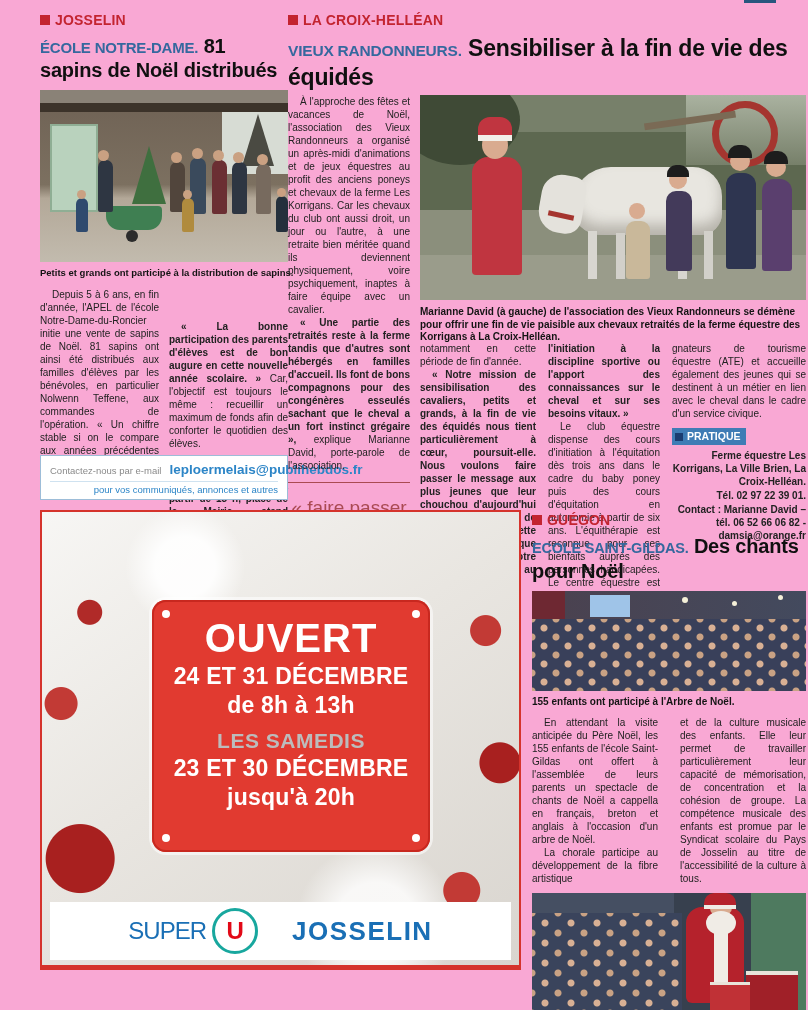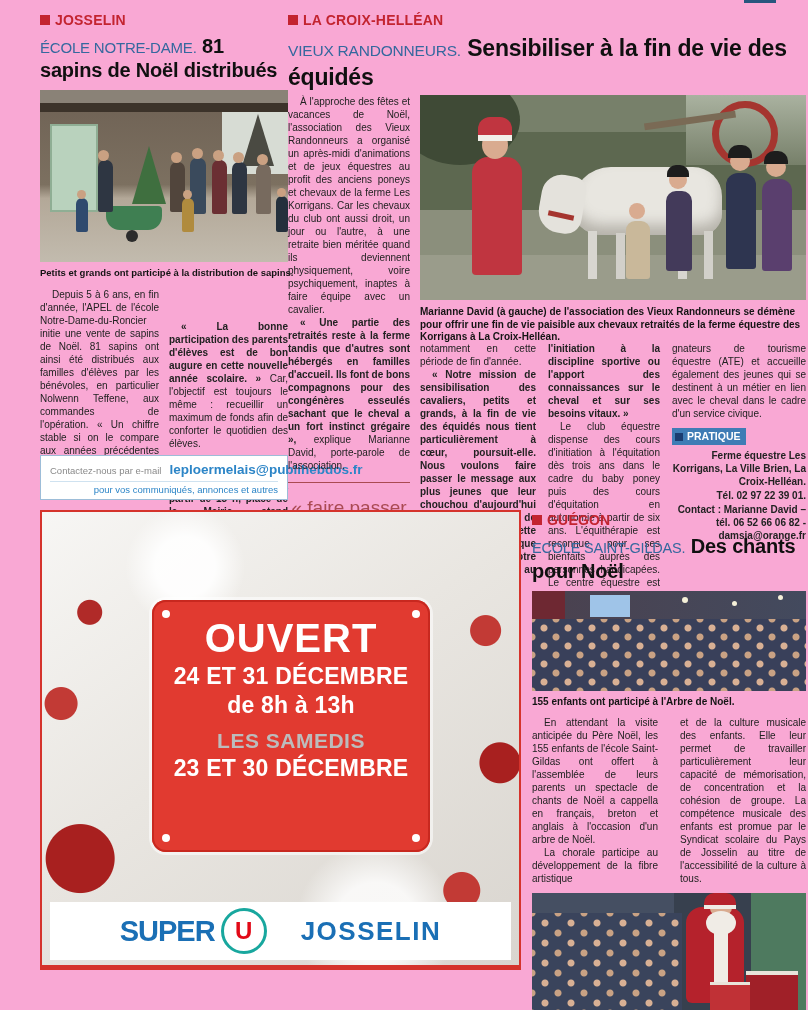--- a/index.html
+++ b/index.html
@@ -5,21 +5,21 @@
   html,body{margin:0;padding:0;background:#ffffff;}
   #page{position:relative;width:808px;height:1010px;background:#f9a8d4;overflow:hidden;
         font-family:"Liberation Sans","DejaVu Sans",sans-serif;color:#1e1e1e;}
   .abs{position:absolute;}
 
   
   .sec{display:flex;align-items:center;gap:5px;font-weight:bold;font-size:14px;color:#c32430;letter-spacing:.2px;}
   .sq{width:10px;height:10px;background:#c32430;display:inline-block;flex:0 0 auto;}
 
   .headline{font-weight:bold;color:#101010;margin:7px 0 8px 0;letter-spacing:-.2px;}
-  .kicker{color:#35689e;font-weight:normal;}
+  .kicker{color:#35689e;font-weight:bold;}
 
   .body-text{font-size:10px;line-height:13px;text-align:justify;color:#222;}
   .body-text p{margin:0;}
   .ind{text-indent:12px;}
   .b{font-weight:bold;}
 
   .caption{font-weight:bold;color:#141414;}
 
   .bluetag{display:inline-flex;align-items:center;gap:4px;background:#3f7cb5;color:#fff;
            font-weight:bold;font-size:10.5px;padding:2px 6px 2px 3px;margin:8px 0 4px 0;}
@@ -57,21 +57,21 @@
   .plaque{position:absolute;left:110px;top:88px;width:278px;height:252px;background:#e13a30;
           border-radius:14px;box-shadow:0 0 0 3px rgba(255,255,255,.55), inset 0 0 0 2px #c8281f;
           text-align:center;color:#fff;font-weight:bold;}
   .plaque .screw{position:absolute;width:8px;height:8px;border-radius:50%;background:#fff;}
   .ouvert{font-size:40px;letter-spacing:1px;margin-top:16px;font-weight:bold;}
   .ad-gray{color:#bcbcbc;font-size:21px;margin-top:10px;letter-spacing:.5px;}
   .ad-white{color:#fff;font-size:23px;margin-top:2px;letter-spacing:.2px;}
   .logo-strip{position:absolute;left:8px;right:8px;bottom:8px;height:58px;background:#fff;
               display:flex;align-items:center;justify-content:center;gap:34px;}
   .brand-wrap{display:flex;align-items:center;gap:6px;}
-  .brand-super{color:#1a6fb5;font-size:29px;font-weight:bold;letter-spacing:-1px;}
+  .brand-super{color:#1a6fb5;font-size:24px;font-weight:normal;letter-spacing:-1px;}
   .brand-circle{width:40px;height:40px;border-radius:50%;border:3px solid #18a79e;background:#fff;
                 display:flex;align-items:center;justify-content:center;}
   .brand-u{color:#e20917;font-size:24px;font-weight:bold;}
   .brand-city{color:#1a6fb5;font-size:26px;font-weight:bold;letter-spacing:1.5px;}
   .ad-redline{position:absolute;left:0;right:0;bottom:0;height:3px;background:#d5332c;}
 
   
   .practical{font-weight:bold;font-size:10px;line-height:13px;text-align:right;}
   .practical div{margin-bottom:1px;}
 
@@ -228,20 +228,21 @@
     <div class="plaque">
       <div class="screw" style="left:10px;top:10px;"></div>
       <div class="screw" style="right:10px;top:10px;"></div>
       <div class="screw" style="left:10px;bottom:10px;"></div>
       <div class="screw" style="right:10px;bottom:10px;"></div>
       <div class="ouvert">OUVERT</div>
       <div class="ad-white">24 ET 31 DÉCEMBRE</div>
       <div class="ad-white">de 8h à 13h</div>
       <div class="ad-gray">LES SAMEDIS</div>
       <div class="ad-white">23 ET 30 DÉCEMBRE</div>
+      <div class="ad-white">jusqu'à 20h</div>
     </div>
     <div class="logo-strip">
       <div class="brand-wrap">
         <span class="brand-super">SUPER</span>
         <span class="brand-circle">
             <span class="brand-u">U</span>
           </span>
       </div>
       <span class="brand-city">JOSSELIN</span>
     </div>

